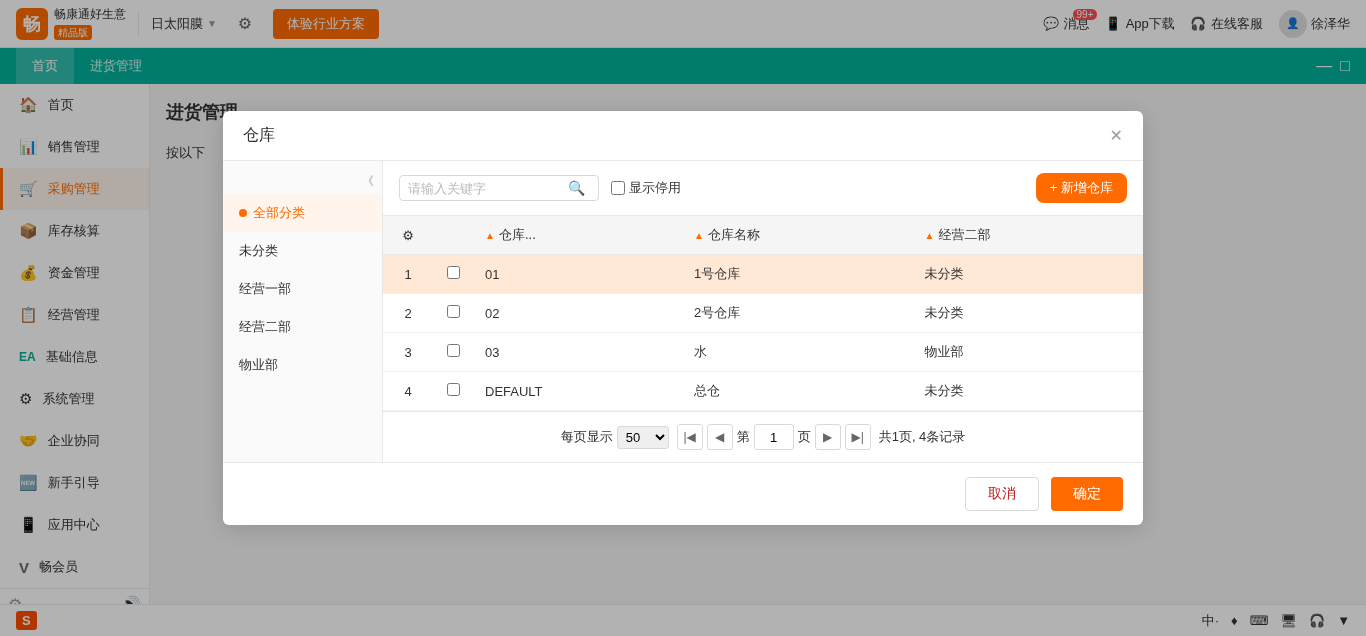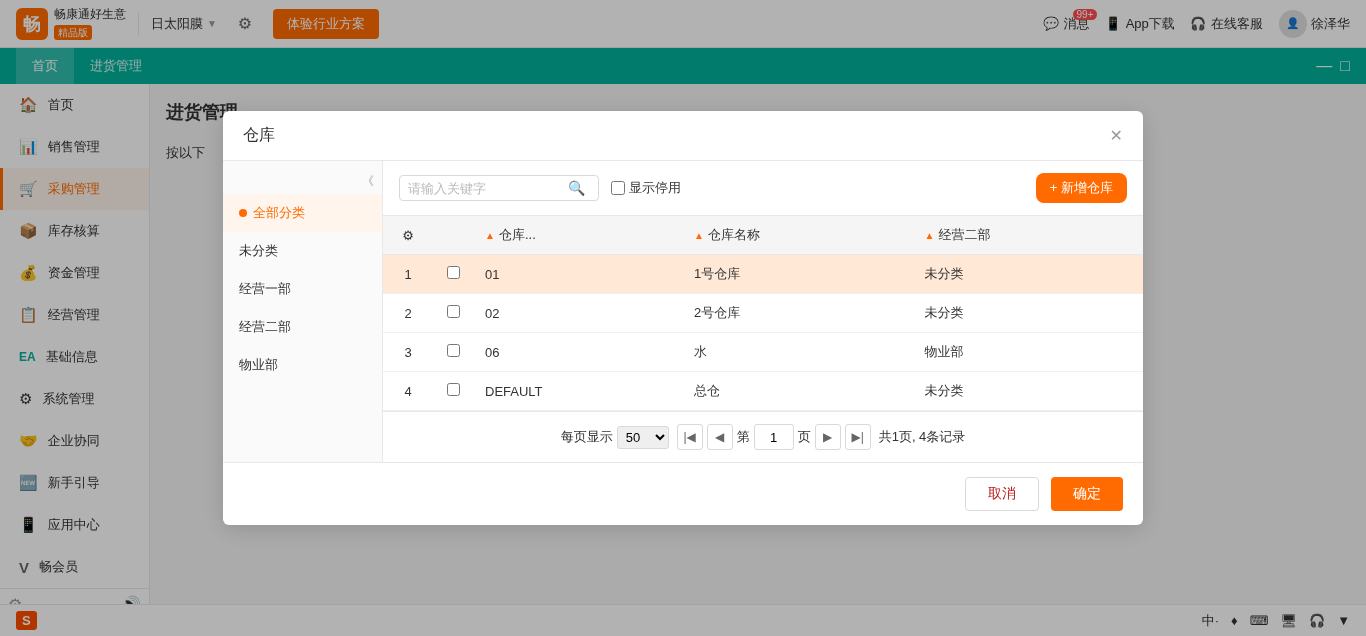--- a/index.html
+++ b/index.html
@@ -465,21 +465,21 @@
             <tr>
               <td class="center">2</td>
               <td class="center"><input type="checkbox" style=""></td>
               <td>02</td>
               <td>2号仓库</td>
               <td>未分类</td>
             </tr>
             <tr>
               <td class="center">3</td>
               <td class="center"><input type="checkbox" style=""></td>
-              <td>06</td>
+              <td>03</td>
               <td>水</td>
               <td>物业部</td>
             </tr>
             <tr>
               <td class="center">4</td>
               <td class="center"><input type="checkbox" style=""></td>
               <td>DEFAULT</td>
               <td>总仓</td>
               <td>未分类</td>
             </tr>

